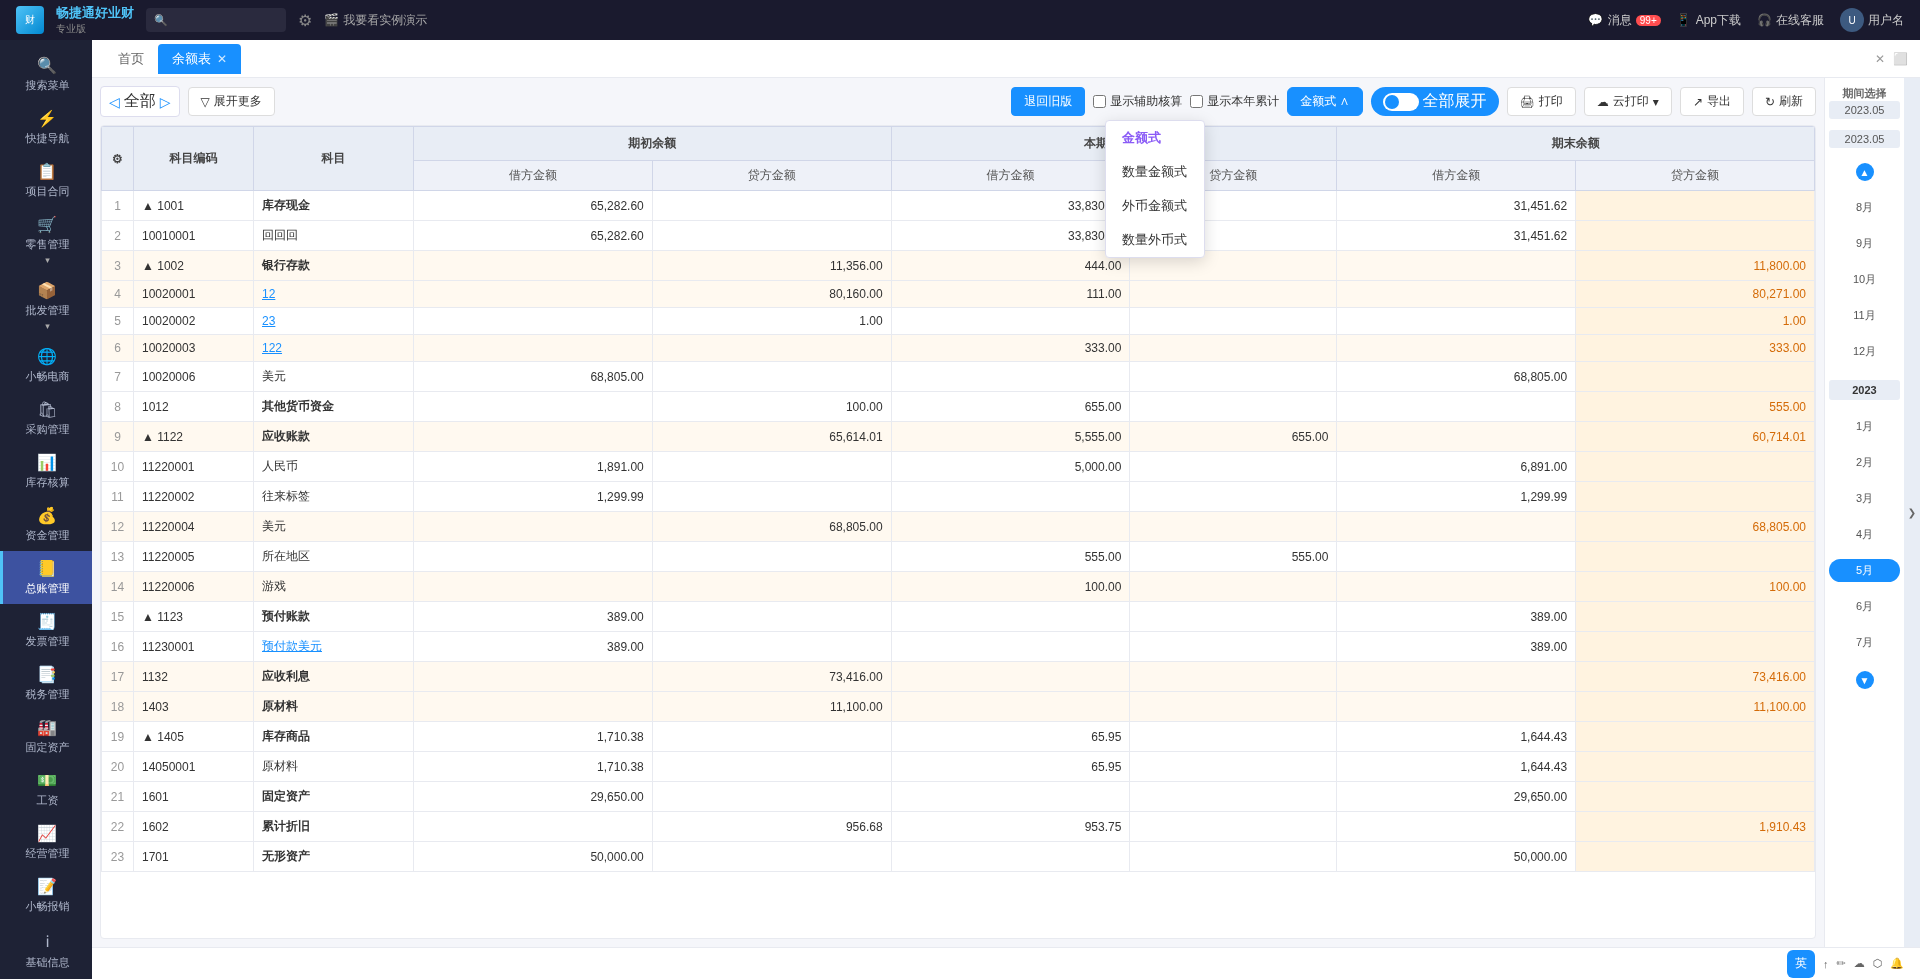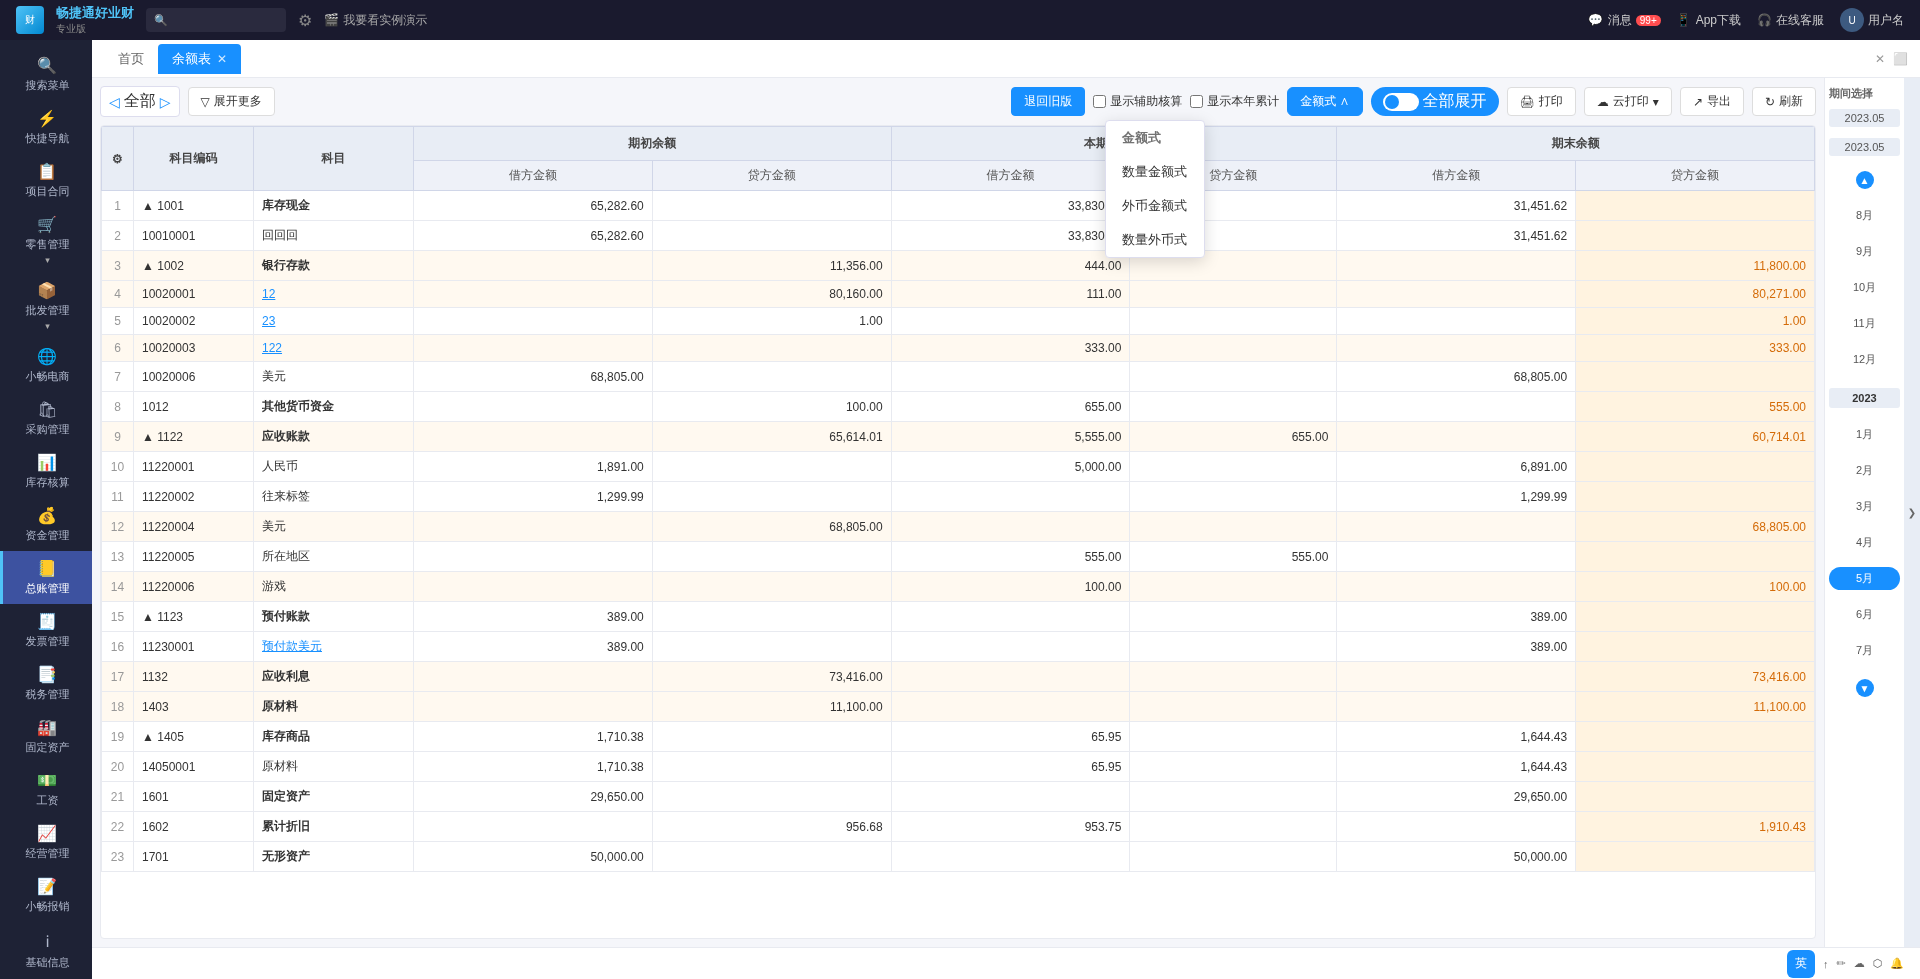--- a/index.html
+++ b/index.html
@@ -60,29 +60,29 @@
     tbody td { padding: 6px 8px; border: 1px solid #e8eaf0; color: #333; }
     tbody td.number { text-align: right; }
     .row-num { color: #999; text-align: center; }
     .code-cell { font-weight: 500; }
     .name-link { color: #1890ff; text-decoration: underline; cursor: pointer; }
     .highlight-cell { background: #fff3e0; }
     .bold-text { font-weight: bold; }
 
     
     .right-panel { width: 80px; background: white; border-left: 1px solid #e8eaf0; display: flex; flex-direction: column; padding: 8px 4px; }
-    .period-label { font-size: 11px; color: #666; margin-bottom: 8px; font-weight: bold; }
+    .period-label { font-size: 11px; color: #666; text-align: center; font-weight: bold; }
     .period-item { padding: 4px 6px; text-align: center; font-size: 11px; cursor: pointer; color: #555; border-radius: 3px; margin-bottom: 2px; }
     .period-item.active { background: #1890ff; color: white; border-radius: 12px; }
     .period-year { font-size: 11px; color: #333; font-weight: bold; text-align: center; padding: 4px; background: #e8edf5; border-radius: 3px; margin: 4px 0; }
 
     
     .dropdown-menu { position: absolute; top: 120px; left: 1100px; background: white; border: 1px solid #dde; border-radius: 4px; box-shadow: 0 4px 16px rgba(0,0,0,0.15); z-index: 100; min-width: 100px; }
     .dropdown-item { padding: 8px 16px; cursor: pointer; font-size: 13px; color: #333; }
-    .dropdown-item.selected { color: #737373; font-weight: bold; }
+    .dropdown-item.selected { color: #8b5cf6; font-weight: bold; }
 
     
     .status-bar { height: 32px; background: white; border-top: 1px solid #e8eaf0; display: flex; align-items: center; padding: 0 16px; gap: 12px; font-size: 11px; color: #666; }
 
     
     .collapse-panel { width: 16px; background: #e8edf5; cursor: pointer; display: flex; align-items: center; justify-content: center; font-size: 10px; color: #666; }
   </style>
 </head>
 <body>
 

